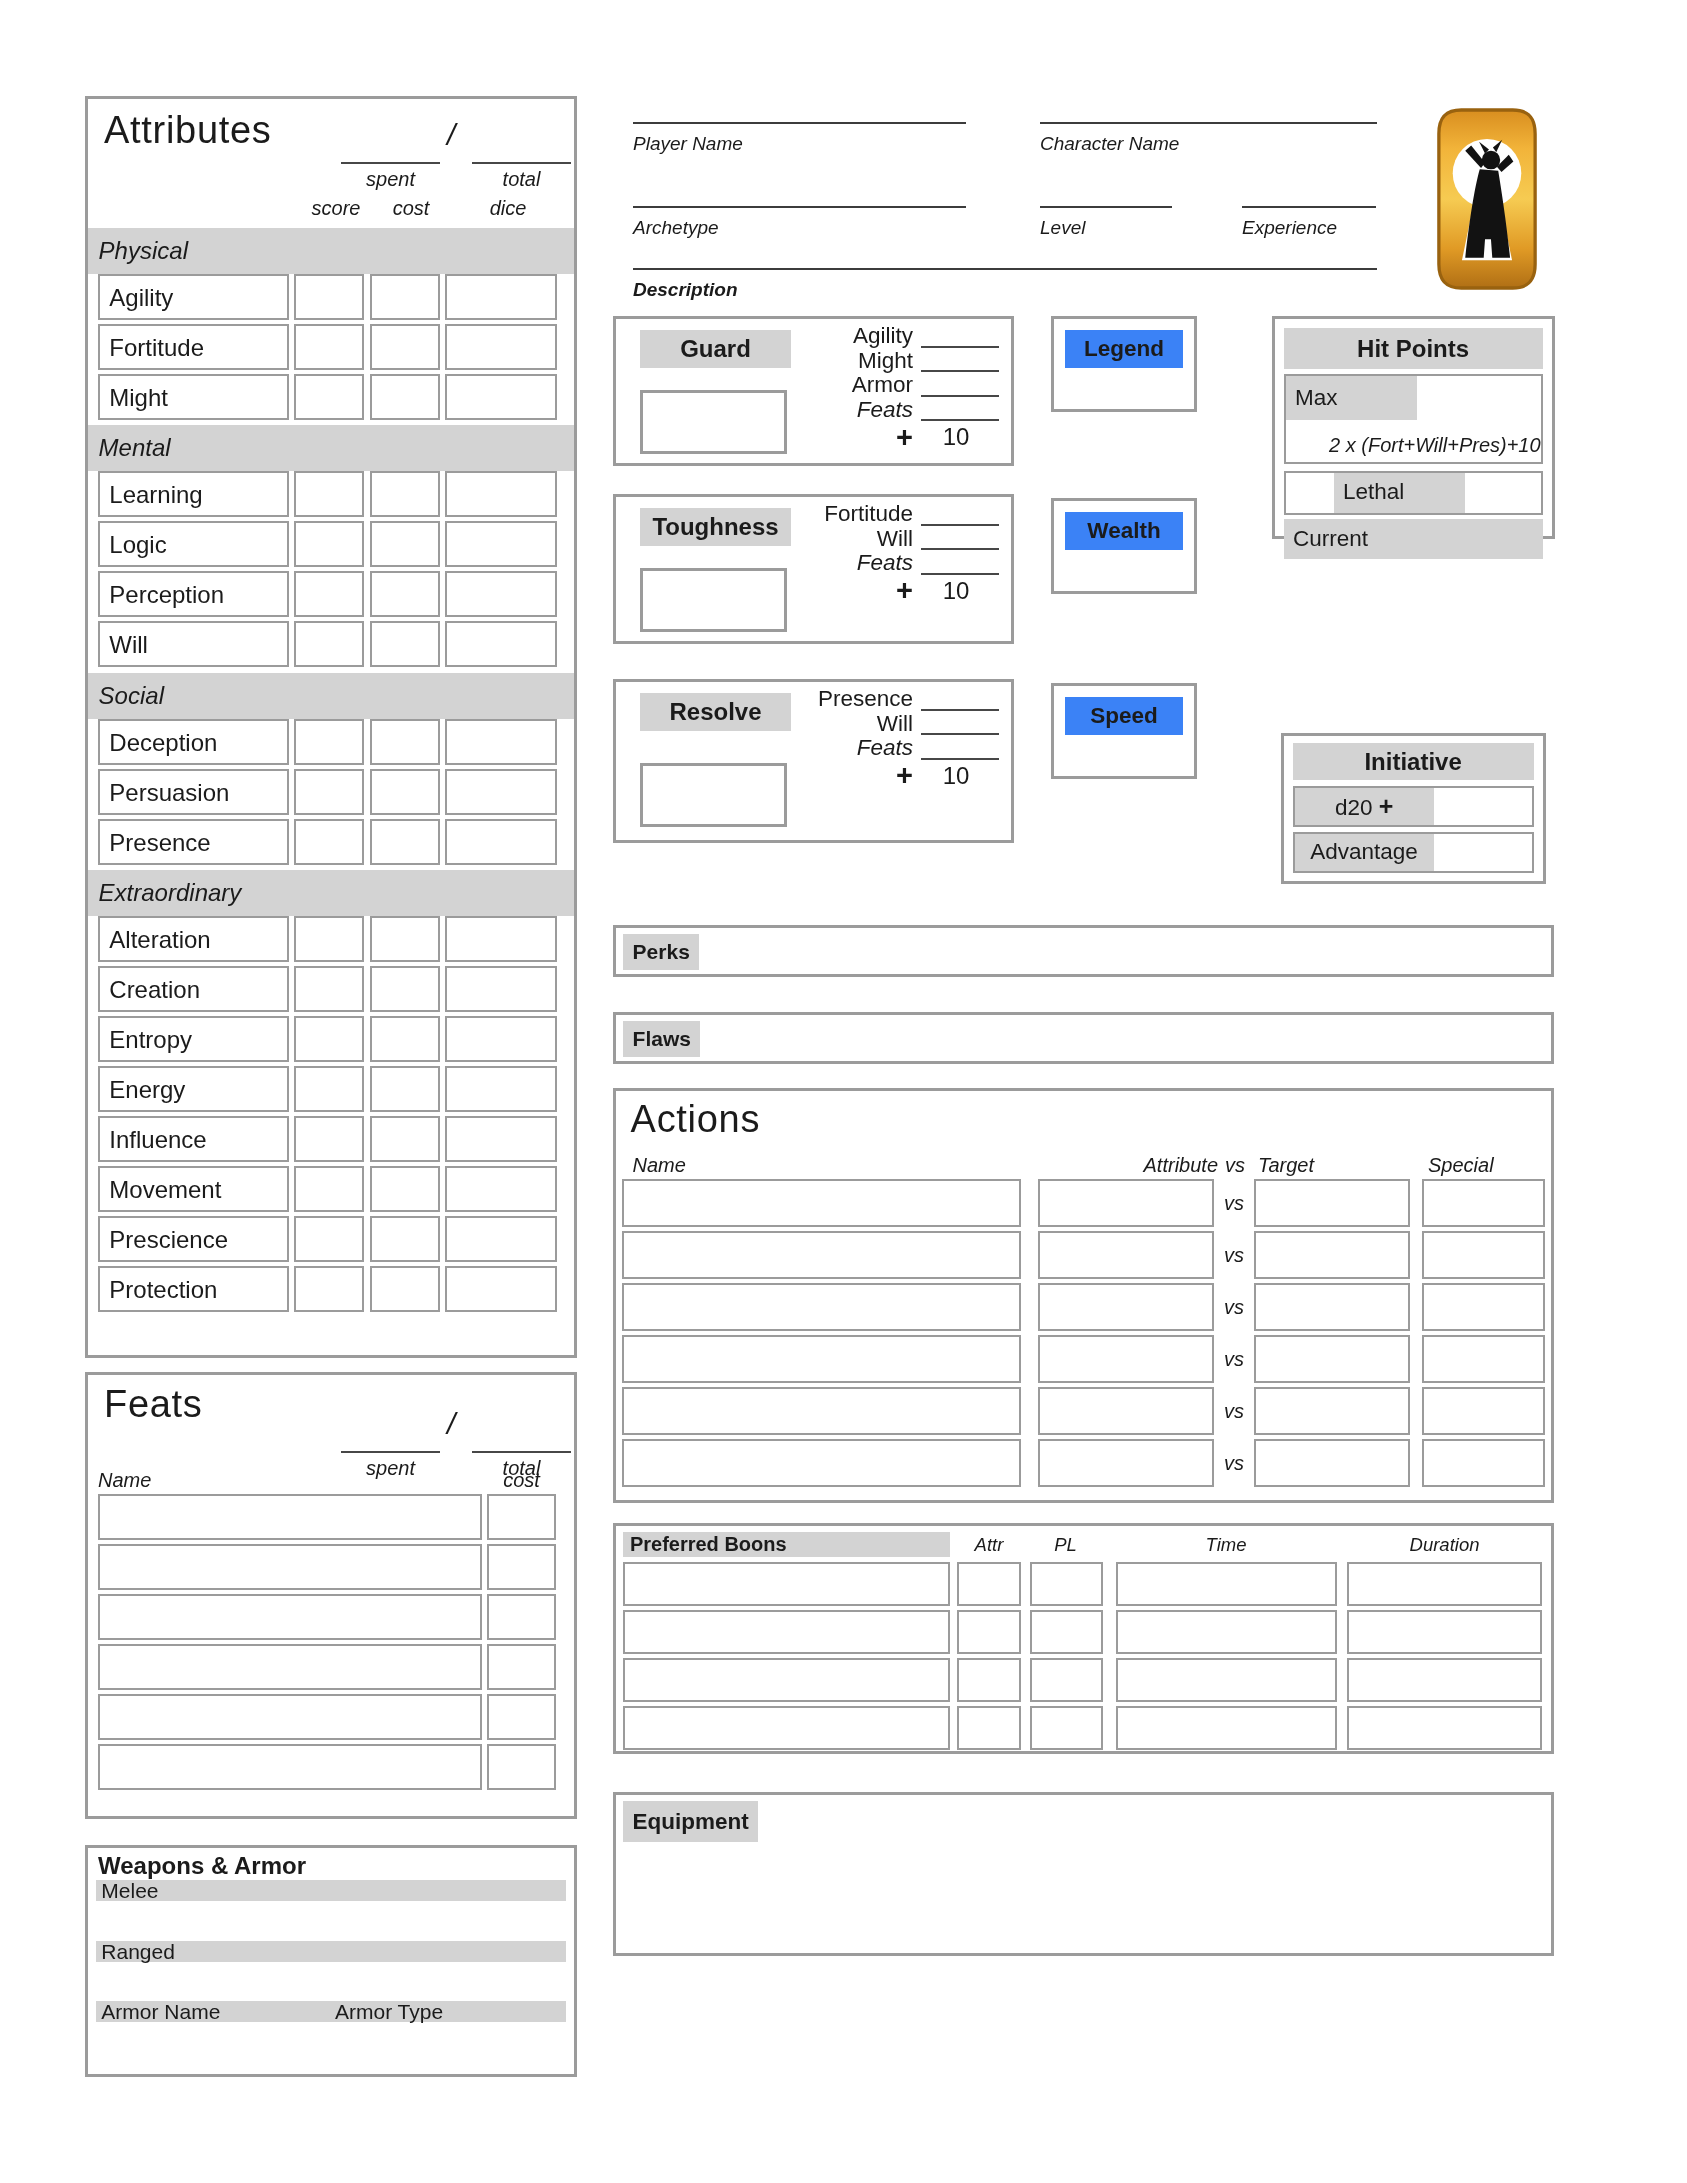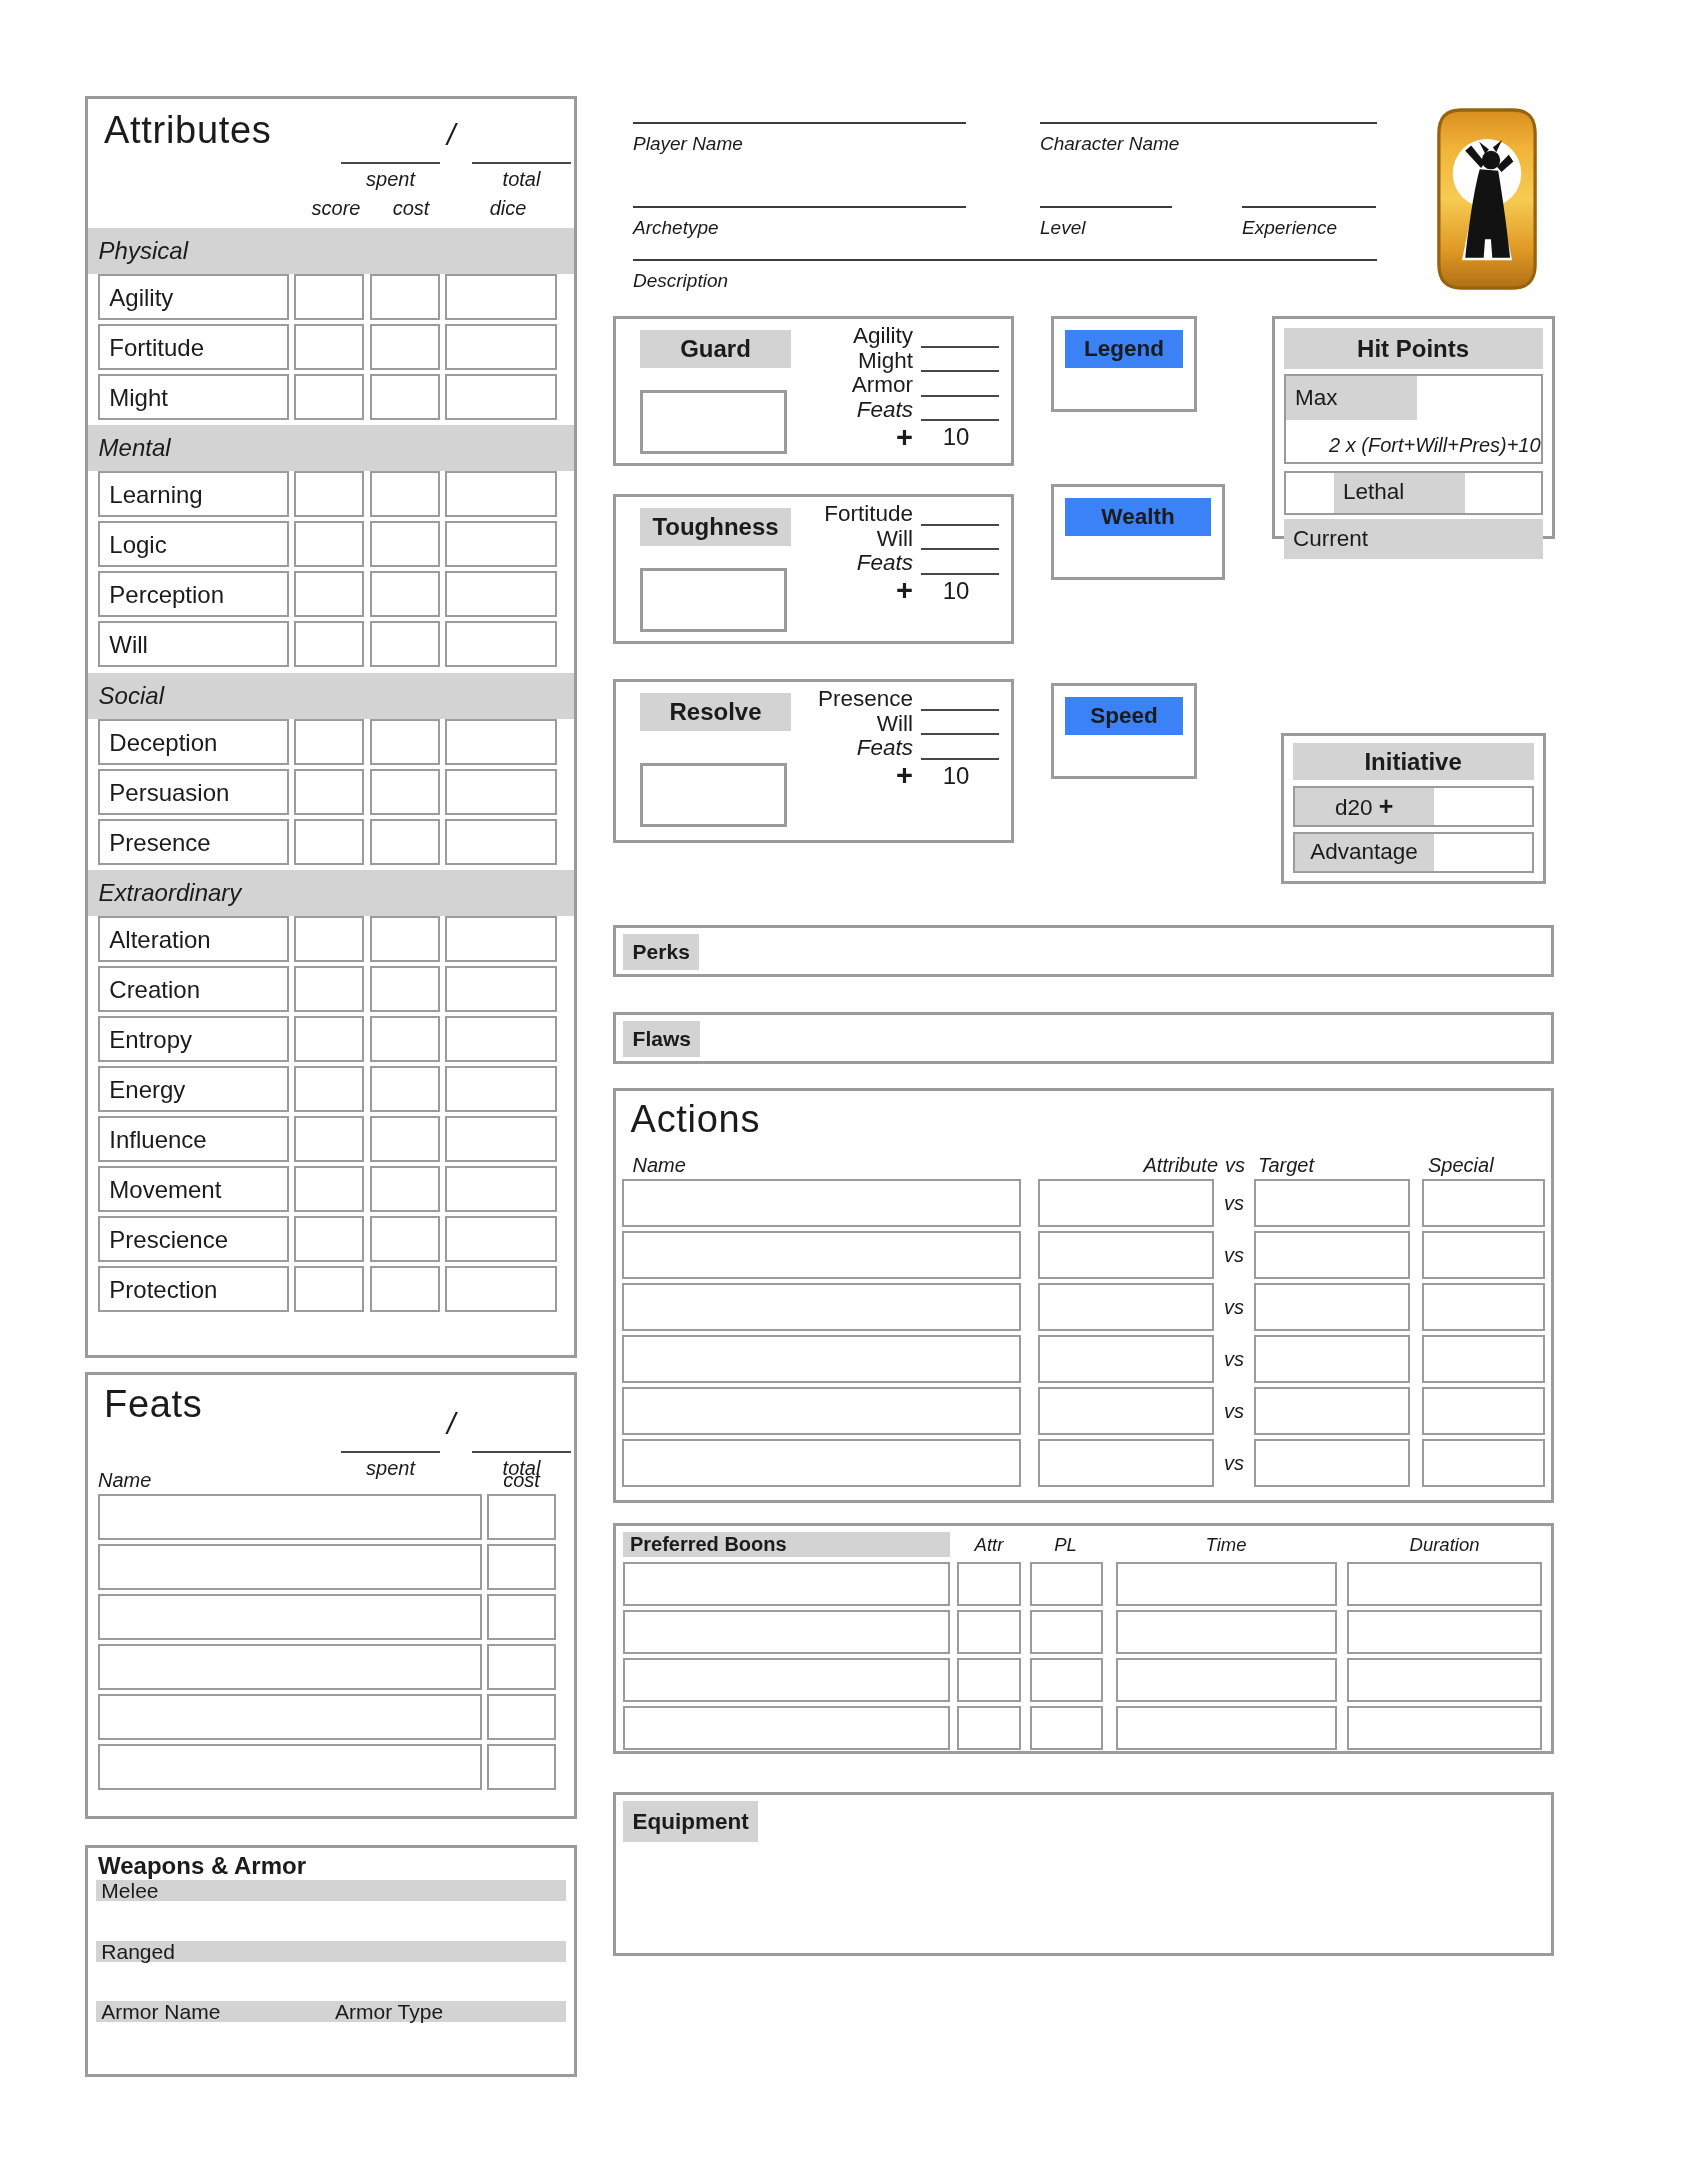--- a/index.html
+++ b/index.html
@@ -223,21 +223,21 @@
     </div>
   <div class="fieldline" style="left:633px;top:206px;width:333px;">
       <span>Archetype</span>
     </div>
   <div class="fieldline" style="left:1040px;top:206px;width:132px;">
       <span>Level</span>
     </div>
   <div class="fieldline" style="left:1242px;top:206px;width:134px;">
       <span>Experience</span>
     </div>
-  <div class="fieldline" style="left:633px;top:259px;width:744px;">
+  <div class="fieldline" style="left:633px;top:268px;width:744px;font-weight:bold;">
       <span>Description</span>
     </div>
 
   <div class="abs" style="left:1427px;top:103px;width:120px;height:192px;">
     <svg width="120" height="192" viewBox="0 0 182 290">
       <defs>
         <linearGradient id="gold" x1="0" y1="0" x2="0" y2="1">
           <stop offset="0" stop-color="#d98e1f"></stop>
             <stop offset="0.22" stop-color="#f2b43a"></stop>
           <stop offset="0.5" stop-color="#f6cb52"></stop>
@@ -328,21 +328,21 @@
       <div class="dplus">
           <span class="plus">+</span>
           <span class="dbase">10</span>
         </div>
     </div>
   </div>
 
   <div class="box" style="left:1051px;top:316px;width:146px;height:96px;">
     <div class="slabel">Legend</div>
   </div>
-  <div class="box" style="left:1051px;top:484px;width:174px;height:96px;padding-left:48px;">
+  <div class="box" style="left:1051px;top:498px;width:146px;height:96px;padding-left:48px;">
     <div class="slabel">Wealth</div>
   </div>
   <div class="box" style="left:1051px;top:683px;width:146px;height:96px;">
     <div class="slabel">Speed</div>
   </div>
 
   <div class="box" style="left:1272px;top:316px;width:283px;height:223px;">
     <div class="abs gray b" style="left:8.6px;top:8.6px;width:259px;height:41px;font-size:24px;text-align:center;line-height:41px;">Hit Points</div>
     <div class="abs cell" style="left:8.6px;top:55px;width:259px;height:90px;">
       <div class="abs gray" style="left:0;top:0;width:131px;height:44px;font-size:22.5px;line-height:44px;padding-left:9.3px;box-sizing:border-box;">Max</div>

